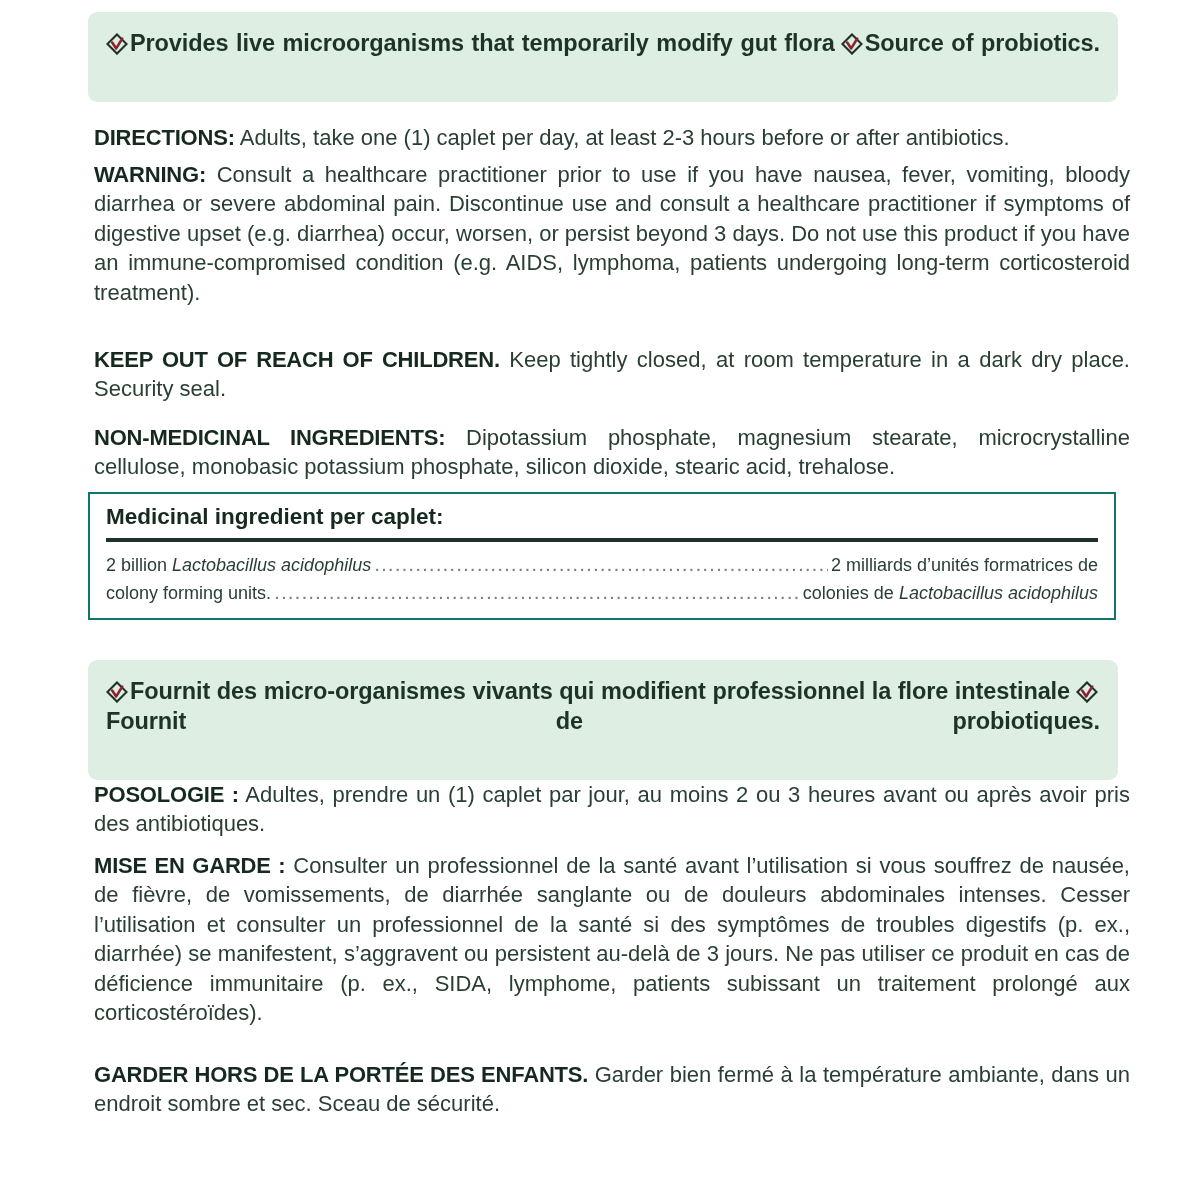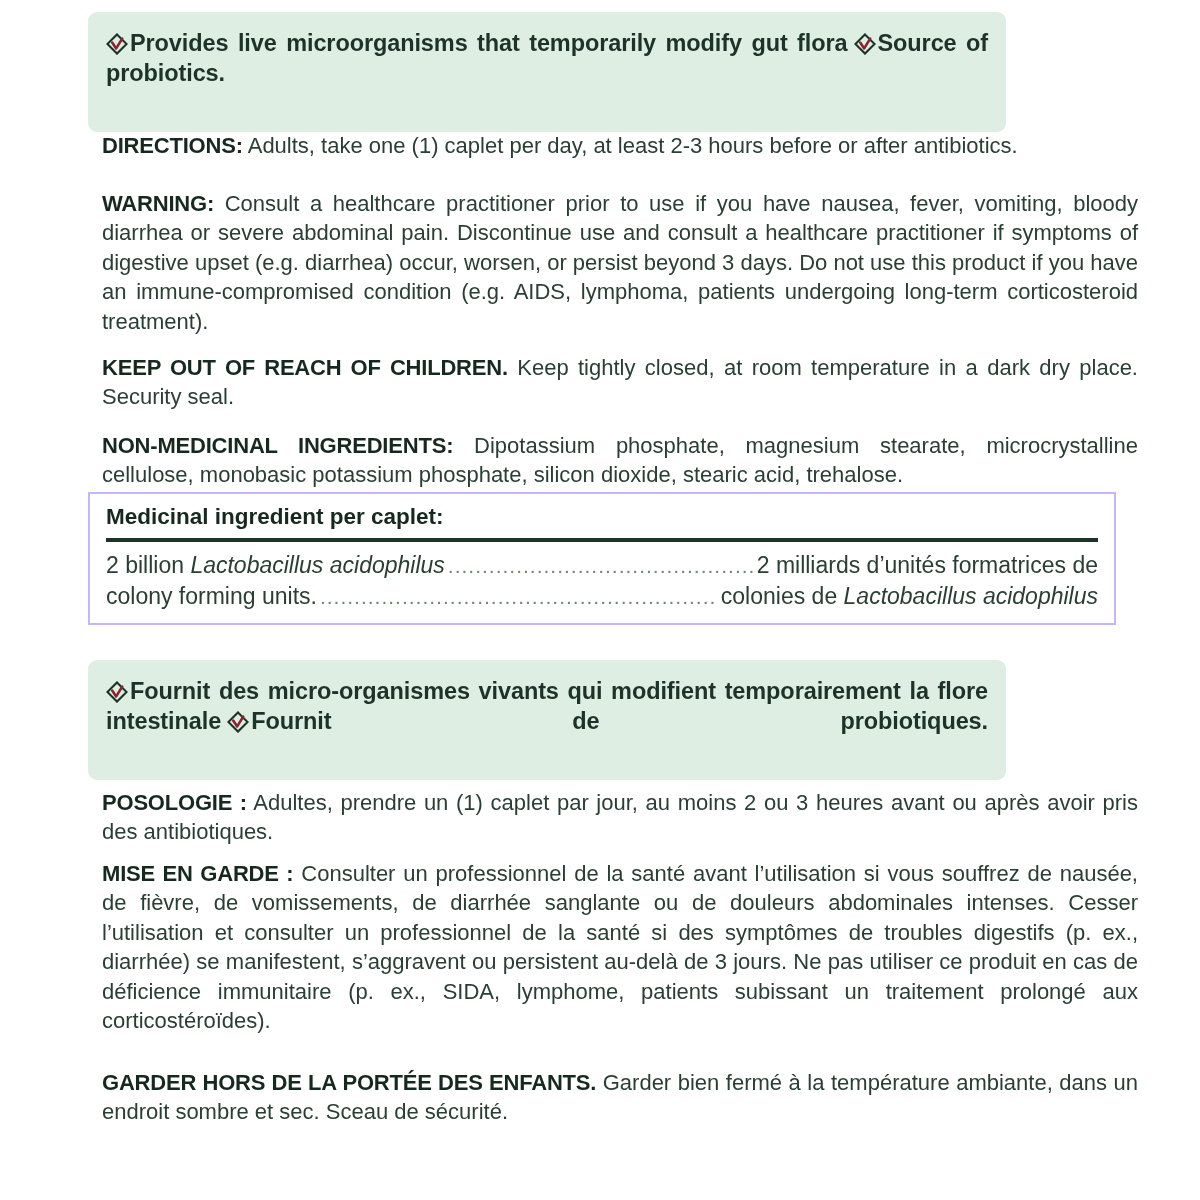--- a/index.html
+++ b/index.html
@@ -20,21 +20,21 @@
     width: 1200px;
     height: 1200px;
     box-sizing: border-box;
     padding: 0;
   }
 
   
   .claims-banner {
     position: absolute;
     left: 88px;
-    width: 918px;
+    width: 1030px;
     background: #dfeee2;
     border-radius: 9px;
     box-sizing: border-box;
     padding: 16px 18px 14px 18px;
   }
   .claims-banner .claims-text {
     font-size: 23.5px;
     font-weight: bold;
     line-height: 1.28;
     text-align: justify;
@@ -67,42 +67,42 @@
   
   .sec {
     position: absolute;
     left: 86px;
     width: 1036px;
     font-size: 22px;
     line-height: 1.34;
     color: #2a3f33;
     text-align: justify;
     text-justify: inter-word;
-    margin: 16px;
+    margin: 8px;
   }
   .sec b {
     font-weight: bold;
     color: #16291f;
     letter-spacing: -0.2px;
   }
 
   
   .en-directions { top: 115px; }
-  .en-warning    { top: 173px; }
+  .en-warning    { top: 152px; }
   .en-keepout    { top: 337px; }
   .en-nonmed     { top: 415px; }
 
   
   .med-table {
     position: absolute;
     left: 88px;
     top: 492px;
     width: 1028px;
     box-sizing: border-box;
-    border: 2px solid #c4b5fd;
+    border: 2px solid #0f766e;
     background: #ffffff;
     padding: 10px 16px 12px 16px;
   }
   .med-head {
     display: flex;
     justify-content: space-between;
     align-items: baseline;
     font-size: 22.5px;
     font-weight: bold;
     color: #16291f;
@@ -110,21 +110,21 @@
   }
   .med-rule {
     height: 4px;
     background: #1d3328;
     margin: 2px 0 8px 0;
   }
   .med-row {
     display: flex;
     justify-content: space-between;
     align-items: baseline;
-    font-size: 23px;
+    font-size: 18px;
     line-height: 1.33;
     color: #2a3f33;
     white-space: nowrap;
   }
   .med-left, .med-right { flex: 0 0 auto; }
   .med-right { text-align: left; }
   .med-dots {
     flex: 1 1 auto;
     margin: 0 3px;
     overflow: hidden;
@@ -181,21 +181,21 @@
       <span class="med-left">colony forming units.</span>
       <span class="med-dots"></span>
       <span class="med-right"><span>colonies de </span><i class="ital">Lactobacillus acidophilus</i></span>
     </div>
   </div>
 
   <div class="claims-banner banner-fr">
     <p class="claims-text"><span class="dia-check"><svg width="22" height="22" viewBox="0 0 22 22">
             <path d="M11 1.4 L20.6 11 L11 20.6 L1.4 11 Z" fill="none" stroke="#1e3328" stroke-width="2.1"></path>
             <path d="M6.2 9.6 L10.2 15.4 L16.2 5.6" fill="none" stroke="#8d2230" stroke-width="2.6" stroke-linecap="round" stroke-linejoin="round"></path>
-          </svg></span><span>Fournit des micro-organismes vivants qui modifient temporairement la flore intestinale</span><span class="dia-check" style="margin-left:6px"><svg width="22" height="22" viewBox="0 0 22 22">
+          </svg></span><span>Fournit des micro-organismes vivants qui modifient professionnel la flore intestinale</span><span class="dia-check" style="margin-left:6px"><svg width="22" height="22" viewBox="0 0 22 22">
             <path d="M11 1.4 L20.6 11 L11 20.6 L1.4 11 Z" fill="none" stroke="#1e3328" stroke-width="2.1"></path>
             <path d="M6.2 9.6 L10.2 15.4 L16.2 5.6" fill="none" stroke="#8d2230" stroke-width="2.6" stroke-linecap="round" stroke-linejoin="round"></path>
           </svg></span><span>Fournit de probiotiques.</span></p>
   </div>
 
   <p class="sec fr-posologie"><b>POSOLOGIE :</b><span> Adultes, prendre un (1) caplet par jour, au moins 2 ou 3 heures avant ou après avoir pris des antibiotiques.</span></p>
 
   <p class="sec fr-mise"><b>MISE EN GARDE :</b><span> Consulter un professionnel de la santé avant l’utilisation si vous souffrez de nausée, de fièvre, de vomissements, de diarrhée sanglante ou de douleurs abdominales intenses. Cesser l’utilisation et consulter un professionnel de la santé si des symptômes de troubles digestifs (p. ex., diarrhée) se manifestent, s’aggravent ou persistent au-delà de 3 jours. Ne pas utiliser ce produit en cas de déficience immunitaire (p. ex., SIDA, lymphome, patients subissant un traitement prolongé aux corticostéroïdes).</span></p>
 
   <p class="sec fr-garder"><b>GARDER HORS DE LA PORTÉE DES ENFANTS.</b><span> Garder bien fermé à la température ambiante, dans un endroit sombre et sec. Sceau de sécurité.</span></p>

